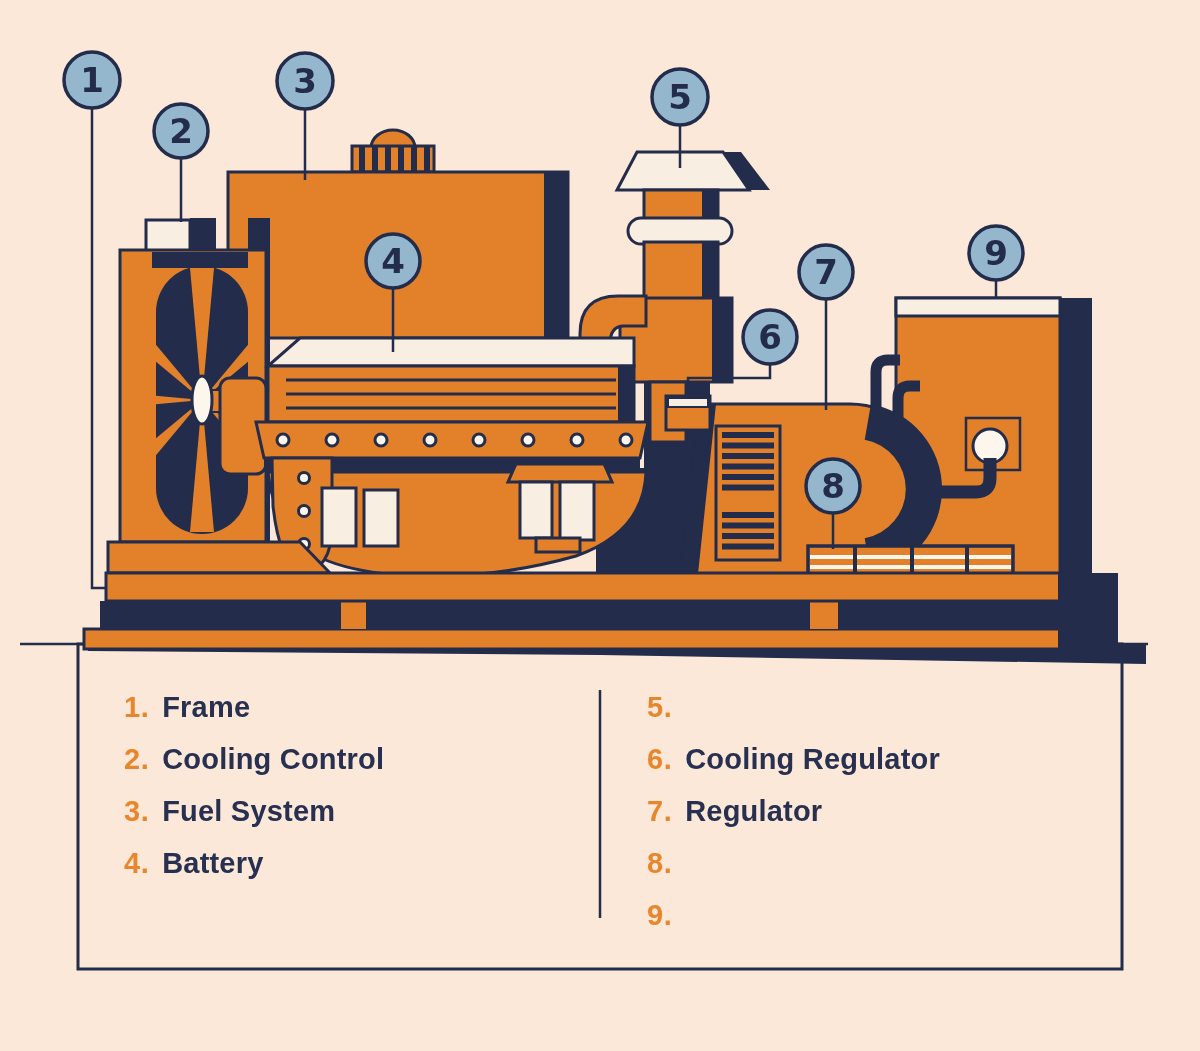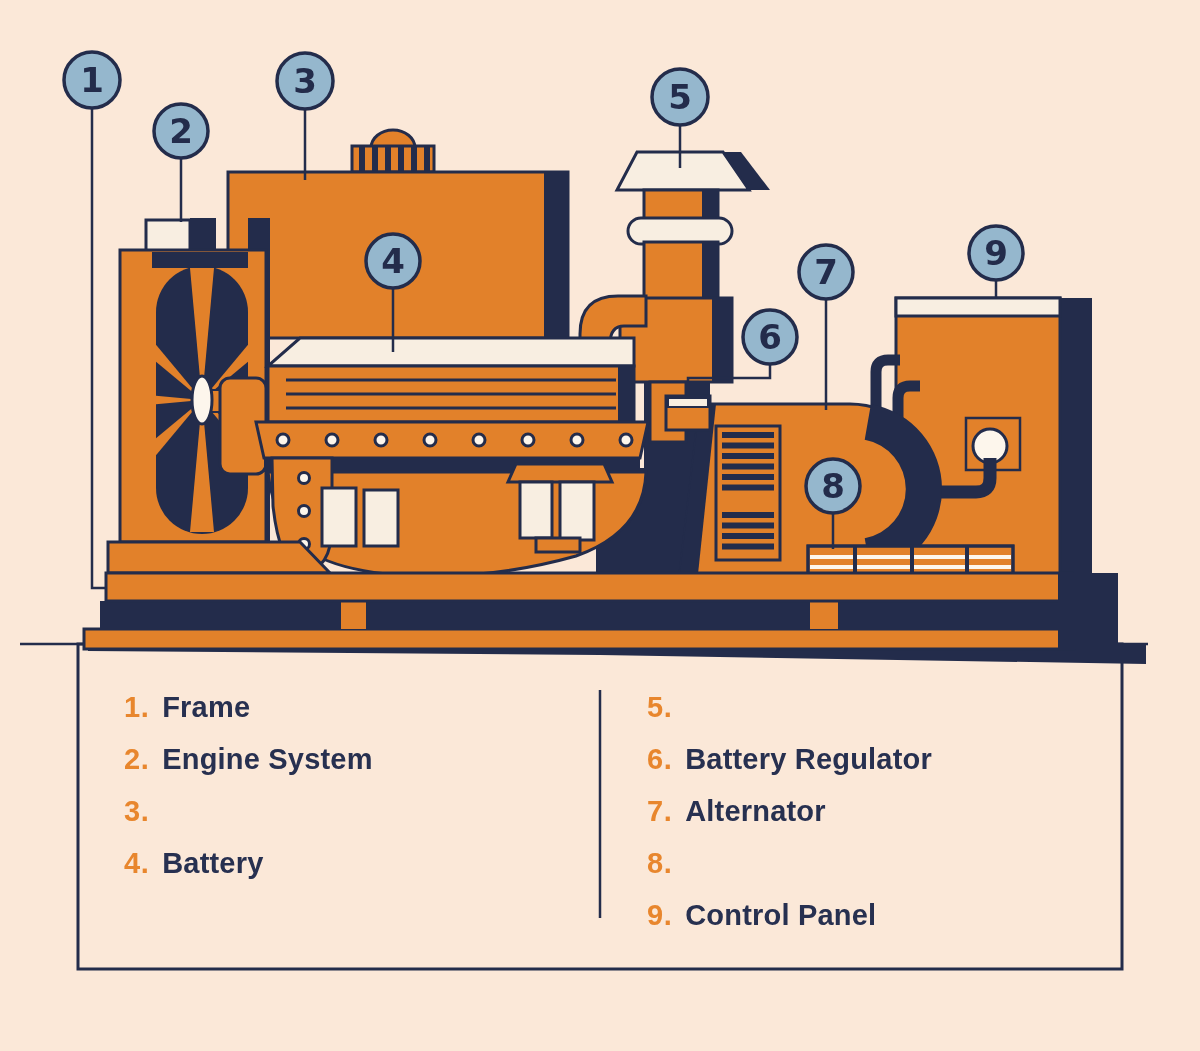--- a/index.html
+++ b/index.html
@@ -245,44 +245,44 @@
   <line class="leader" x1="600" y1="690" x2="600" y2="918"></line>
 </svg>
 
   <div class="legend-col left">
     <div class="legend-item">
       <span class="legend-num">1.</span>
       <span class="legend-label">Frame</span>
     </div>
     <div class="legend-item">
       <span class="legend-num">2.</span>
-      <span class="legend-label">Engine System</span>
+      <span class="legend-label">Cooling Control</span>
     </div>
     <div class="legend-item">
       <span class="legend-num">3.</span>
+      <span class="legend-label">Fuel System</span>
     </div>
     <div class="legend-item">
       <span class="legend-num">4.</span>
       <span class="legend-label">Battery</span>
     </div>
   </div>
 
   <div class="legend-col right">
     <div class="legend-item">
       <span class="legend-num">5.</span>
     </div>
     <div class="legend-item">
       <span class="legend-num">6.</span>
-      <span class="legend-label">Battery Regulator</span>
+      <span class="legend-label">Cooling Regulator</span>
     </div>
     <div class="legend-item">
       <span class="legend-num">7.</span>
-      <span class="legend-label">Alternator</span>
+      <span class="legend-label">Regulator</span>
     </div>
     <div class="legend-item">
       <span class="legend-num">8.</span>
     </div>
     <div class="legend-item">
       <span class="legend-num">9.</span>
-      <span class="legend-label">Control Panel</span>
     </div>
   </div>
 </div>
 
 </body></html>

